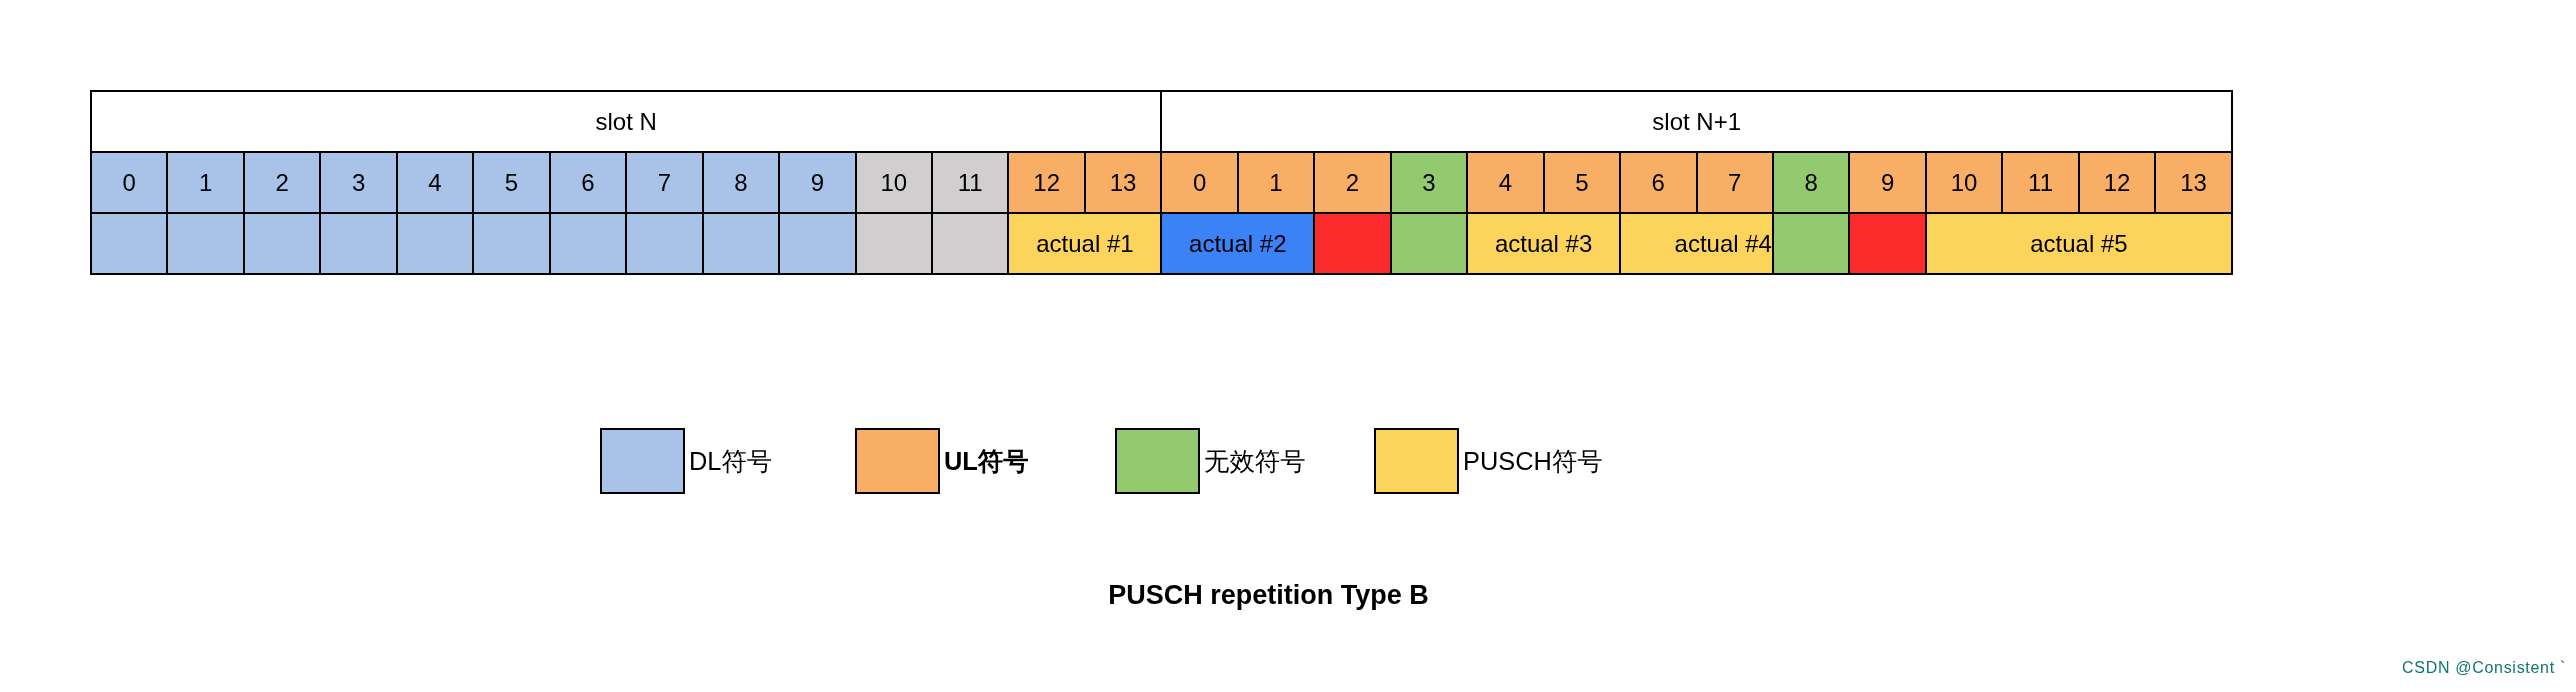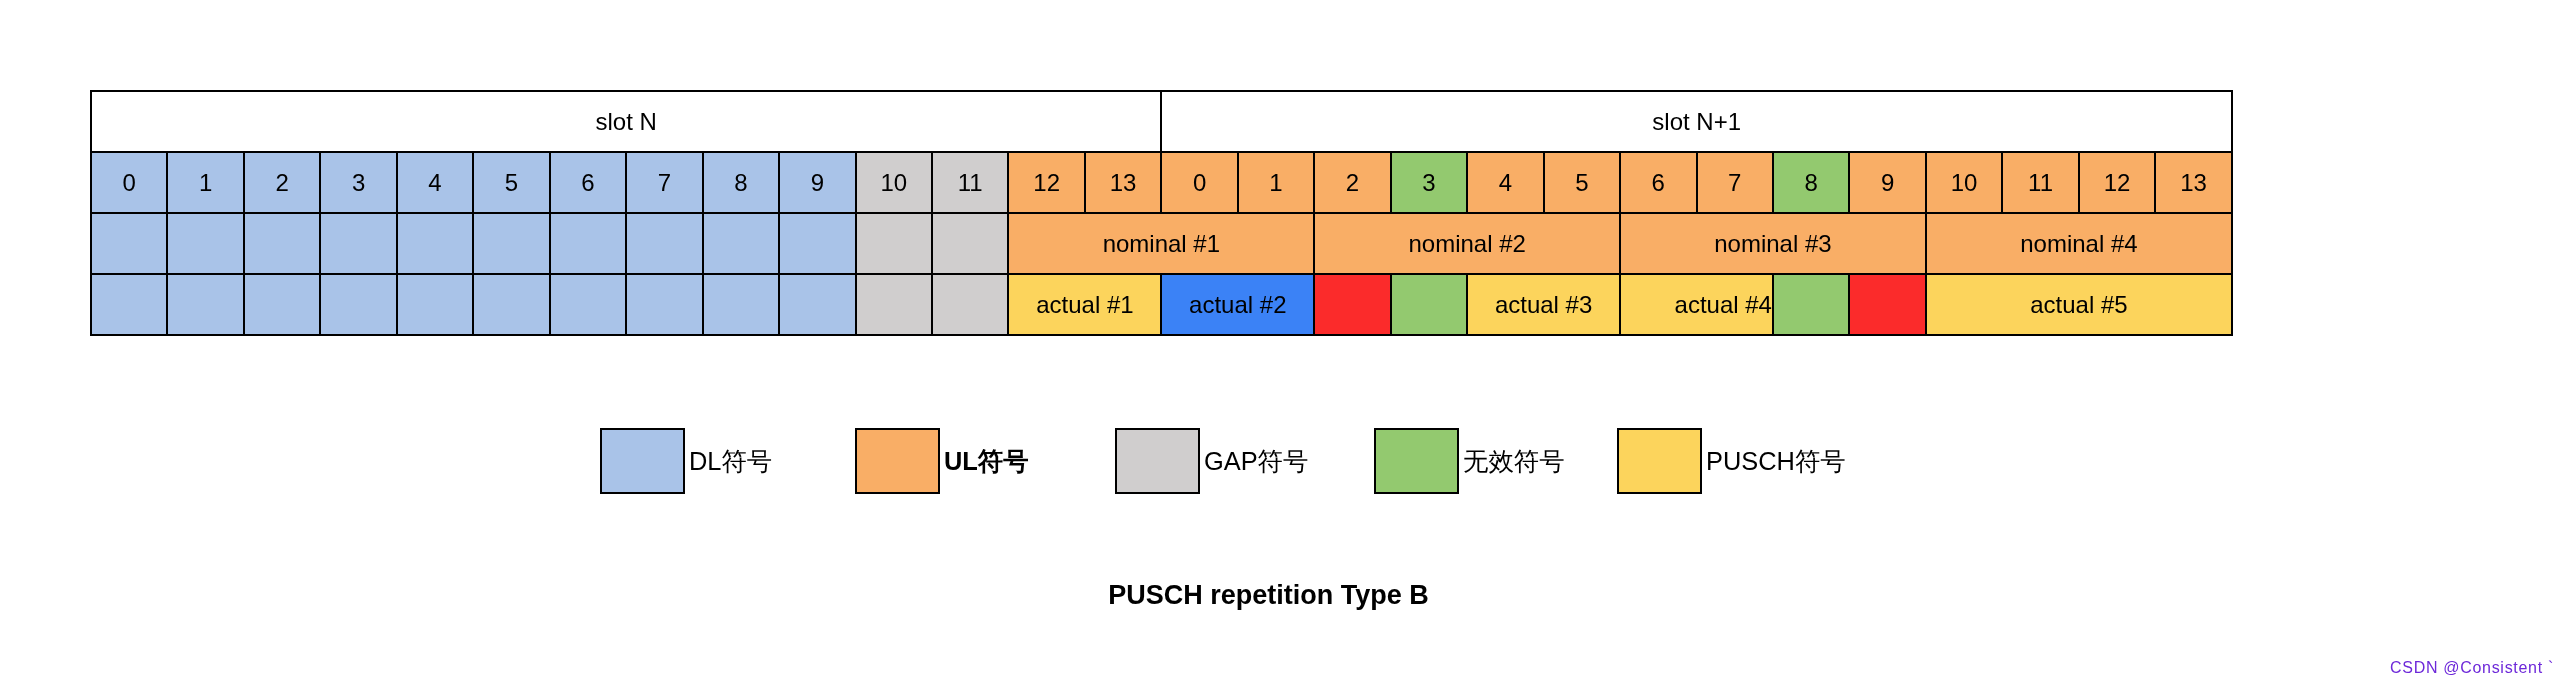--- a/index.html
+++ b/index.html
@@ -64,23 +64,23 @@
     left: 90px; top: 580px;
     width: 2357px;
     text-align: center;
     font-size: 27px;
     font-weight: bold;
   }
 
   
   .watermark {
     position: absolute;
-    right: 22px; top: 659px;
+    right: 10px; top: 659px;
     font-size: 16px;
-    color: #6d28d9;
+    color: #0f766e;
     letter-spacing: 0.7px;
   }
 </style>
 </head>
 <body>
 
 <table class="sym-table">
   <tbody>
     <tr class="slot-header-row">
       <td colspan="14">slot N</td>
@@ -109,38 +109,20 @@
         <td style="background: rgb(249, 174, 102);">5</td>
         <td style="background: rgb(249, 174, 102);">6</td>
         <td style="background: rgb(249, 174, 102);">7</td>
         <td style="background: rgb(147, 201, 111);">8</td>
         <td style="background: rgb(249, 174, 102);">9</td>
         <td style="background: rgb(249, 174, 102);">10</td>
         <td style="background: rgb(249, 174, 102);">11</td>
         <td style="background: rgb(249, 174, 102);">12</td>
         <td style="background: rgb(249, 174, 102);">13</td>
       </tr>
-    <tr class="nominal-row" id="nominal-row">
-        <td style="background: rgb(169, 195, 232);"></td>
-        <td style="background: rgb(169, 195, 232);"></td>
-        <td style="background: rgb(169, 195, 232);"></td>
-        <td style="background: rgb(169, 195, 232);"></td>
-        <td style="background: rgb(169, 195, 232);"></td>
-        <td style="background: rgb(169, 195, 232);"></td>
-        <td style="background: rgb(169, 195, 232);"></td>
-        <td style="background: rgb(169, 195, 232);"></td>
-        <td style="background: rgb(169, 195, 232);"></td>
-        <td style="background: rgb(169, 195, 232);"></td>
-        <td style="background: rgb(208, 206, 206);"></td>
-        <td style="background: rgb(208, 206, 206);"></td>
-        <td colspan="4" style="background: rgb(249, 174, 102);">nominal #1</td>
-        <td colspan="4" style="background: rgb(249, 174, 102);">nominal #2</td>
-        <td colspan="4" style="background: rgb(249, 174, 102);">nominal #3</td>
-        <td colspan="4" style="background: rgb(249, 174, 102);">nominal #4</td>
-      </tr>
     <tr class="actual-row" id="actual-row">
         <td style="background: rgb(169, 195, 232);"></td>
         <td style="background: rgb(169, 195, 232);"></td>
         <td style="background: rgb(169, 195, 232);"></td>
         <td style="background: rgb(169, 195, 232);"></td>
         <td style="background: rgb(169, 195, 232);"></td>
         <td style="background: rgb(169, 195, 232);"></td>
         <td style="background: rgb(169, 195, 232);"></td>
         <td style="background: rgb(169, 195, 232);"></td>
         <td style="background: rgb(169, 195, 232);"></td>
@@ -156,21 +138,20 @@
         <td style="background: rgb(147, 201, 111);"></td>
         <td style="background: rgb(251, 43, 43);"></td>
         <td colspan="4" style="background: rgb(252, 212, 92);">actual #5</td>
       </tr>
   </tbody>
 </table>
 
 <div class="legend" id="legend">
     <div class="legend-item"><span class="legend-swatch" style="background: rgb(169, 195, 232);"></span><span class="legend-label">DL符号</span></div>
     <div class="legend-item"><span class="legend-swatch" style="background: rgb(249, 174, 102);"></span><span class="legend-label">UL符号</span></div>
-    <div class="legend-item"><span class="legend-swatch" style="background: rgb(208, 206, 206);"></span><span class="legend-label">GAP符号</span></div>
     <div class="legend-item"><span class="legend-swatch" style="background: rgb(147, 201, 111);"></span><span class="legend-label">无效符号</span></div>
     <div class="legend-item"><span class="legend-swatch" style="background: rgb(252, 212, 92);"></span><span class="legend-label">PUSCH符号</span></div>
   </div>
 
 <div class="diagram-title">PUSCH repetition Type B</div>
 
 <div class="watermark">CSDN @Consistent `</div>
 
 
 </body></html>

